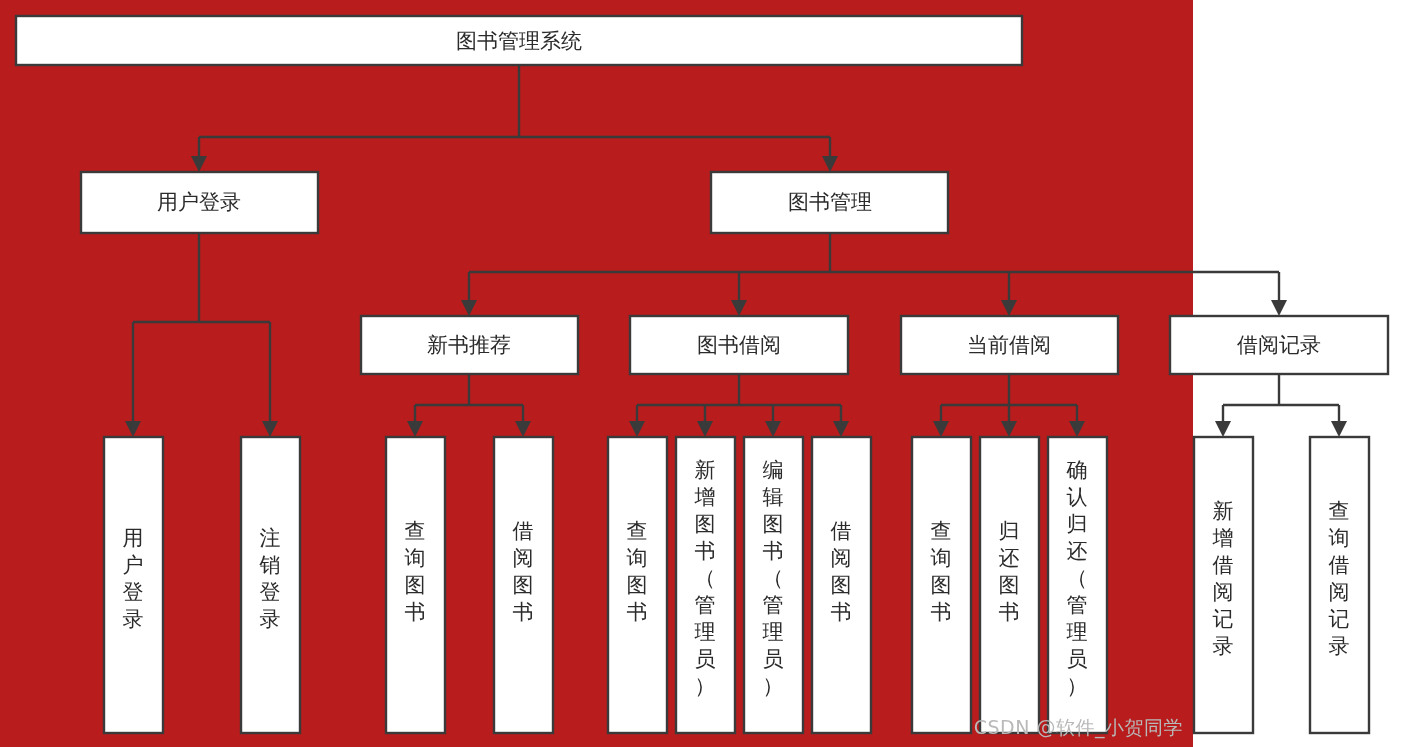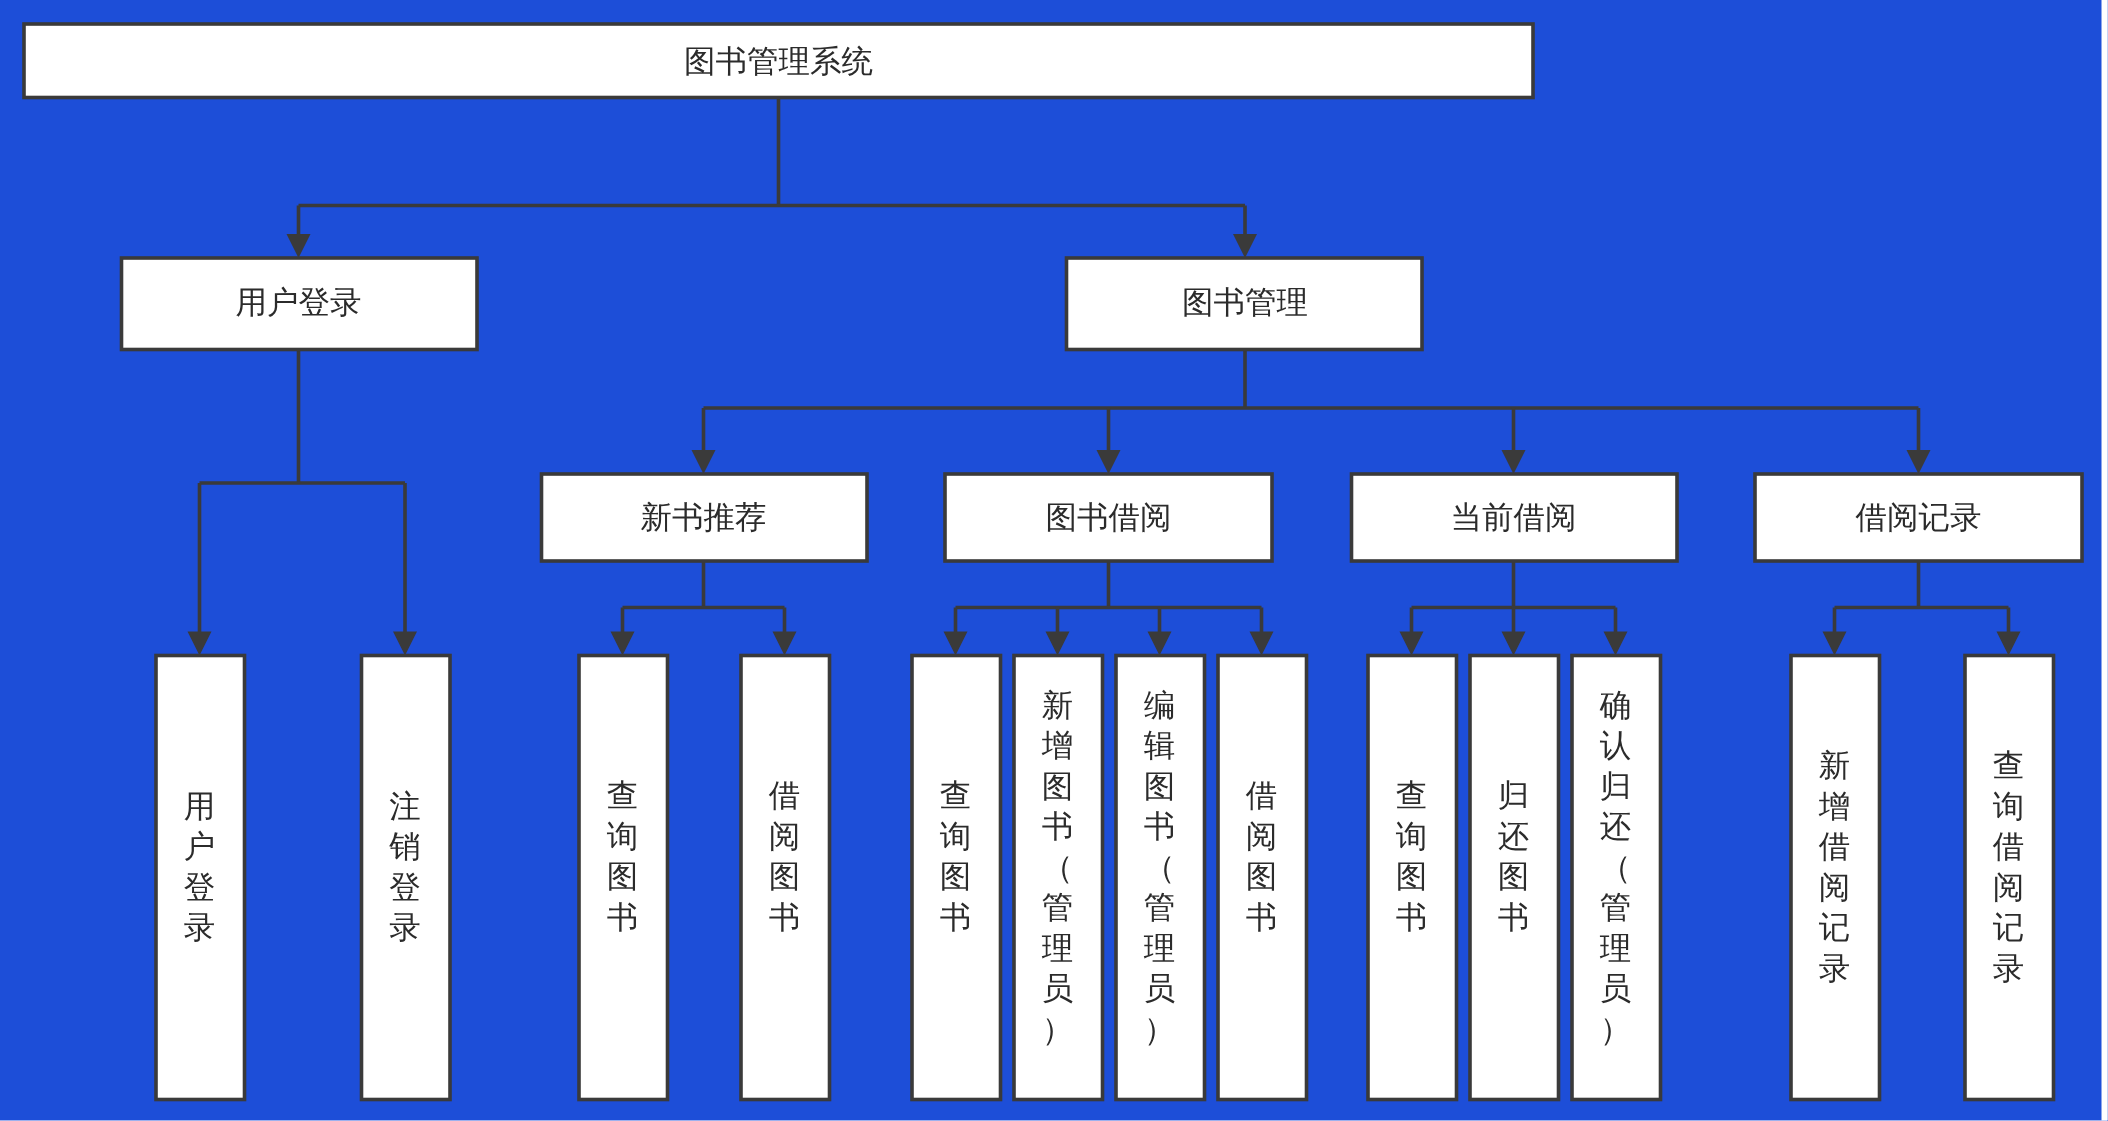--- a/index.html
+++ b/index.html
@@ -9,23 +9,23 @@
     background: #ffffff;
   }
   body {
     width: 1405px;
     height: 747px;
     overflow: hidden;
     font-family: "DejaVu Sans", "Liberation Sans", sans-serif;
   }
   #diagram-root {
     position: relative;
-    width: 1401px;
+    width: 1193px;
     height: 747px;
-    background: #1d4ed8;
+    background: #b91c1c;
   }
   svg#diagram-svg {
     position: absolute;
     top: 0;
     left: 0;
     width: 1405px;
     height: 747px;
     display: block;
   }
   .node-box {
@@ -234,13 +234,14 @@
         <text class="node-label-vertical" x="1223" y="517.5"><tspan x="1223" y="517.5">新</tspan><tspan x="1223" y="544.5">增</tspan><tspan x="1223" y="571.5">借</tspan><tspan x="1223" y="598.5">阅</tspan><tspan x="1223" y="625.5">记</tspan><tspan x="1223" y="652.5">录</tspan></text>
       </g>
 
       <g>
         <rect class="node-box" x="1310" y="437" width="59" height="296"></rect>
         <text class="node-label-vertical" x="1339" y="517.5"><tspan x="1339" y="517.5">查</tspan><tspan x="1339" y="544.5">询</tspan><tspan x="1339" y="571.5">借</tspan><tspan x="1339" y="598.5">阅</tspan><tspan x="1339" y="625.5">记</tspan><tspan x="1339" y="652.5">录</tspan></text>
       </g>
     </g>
   </svg>
 
+  <div class="watermark-text">CSDN @软件_小贺同学</div>
 </div>
 
 </body></html>

